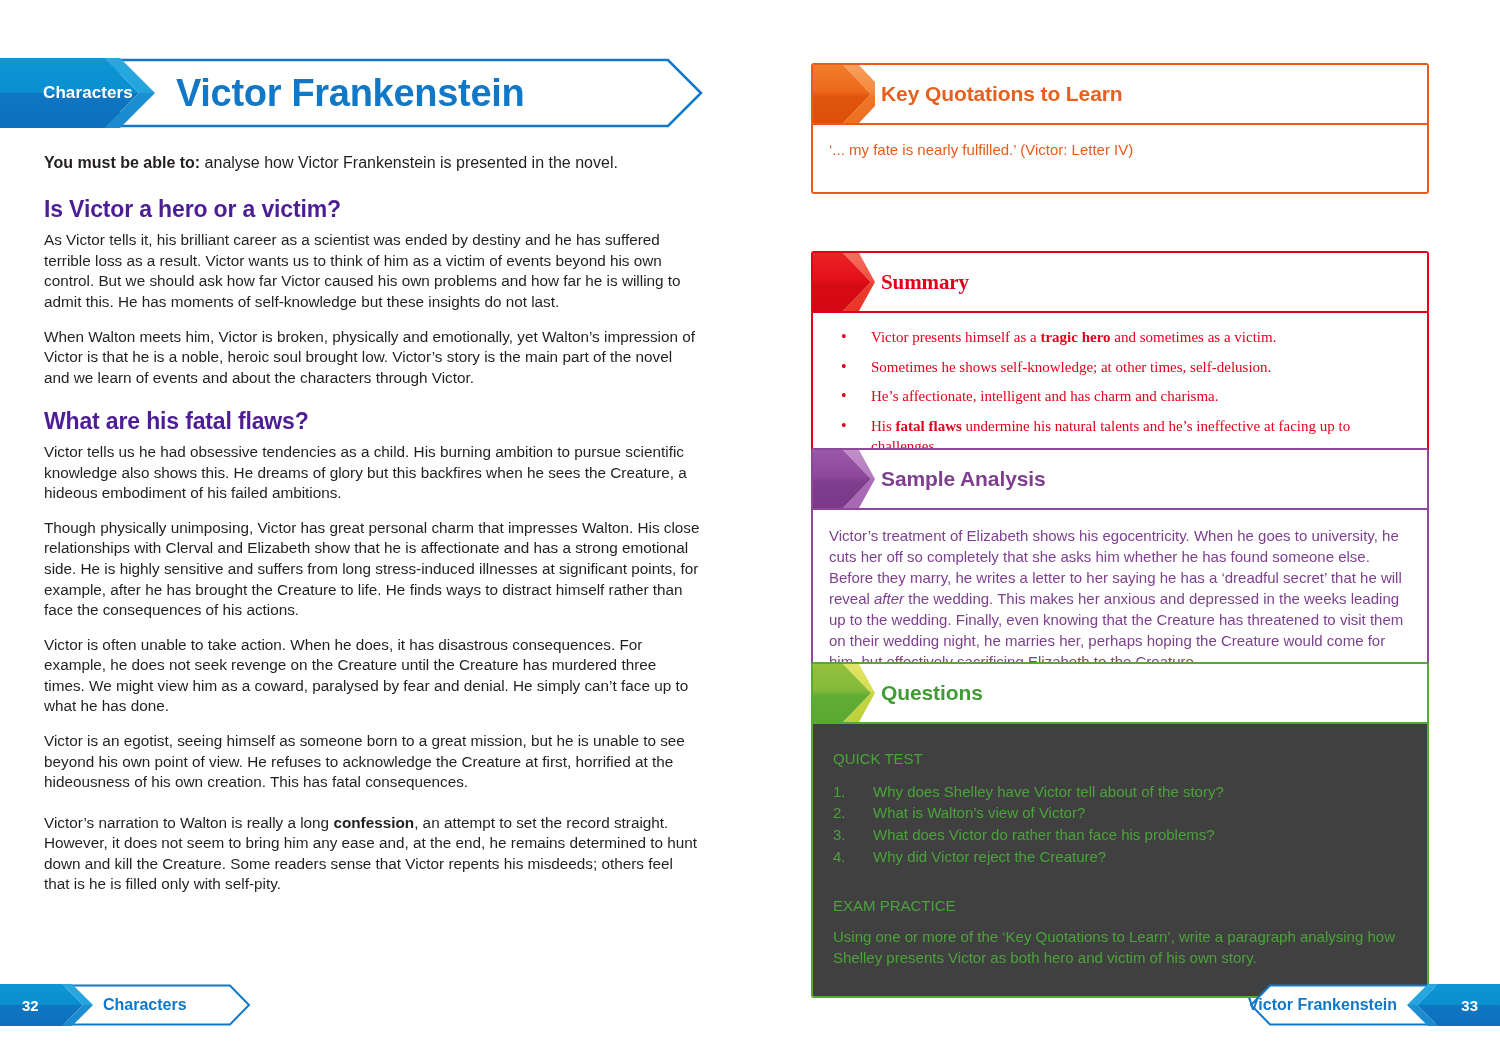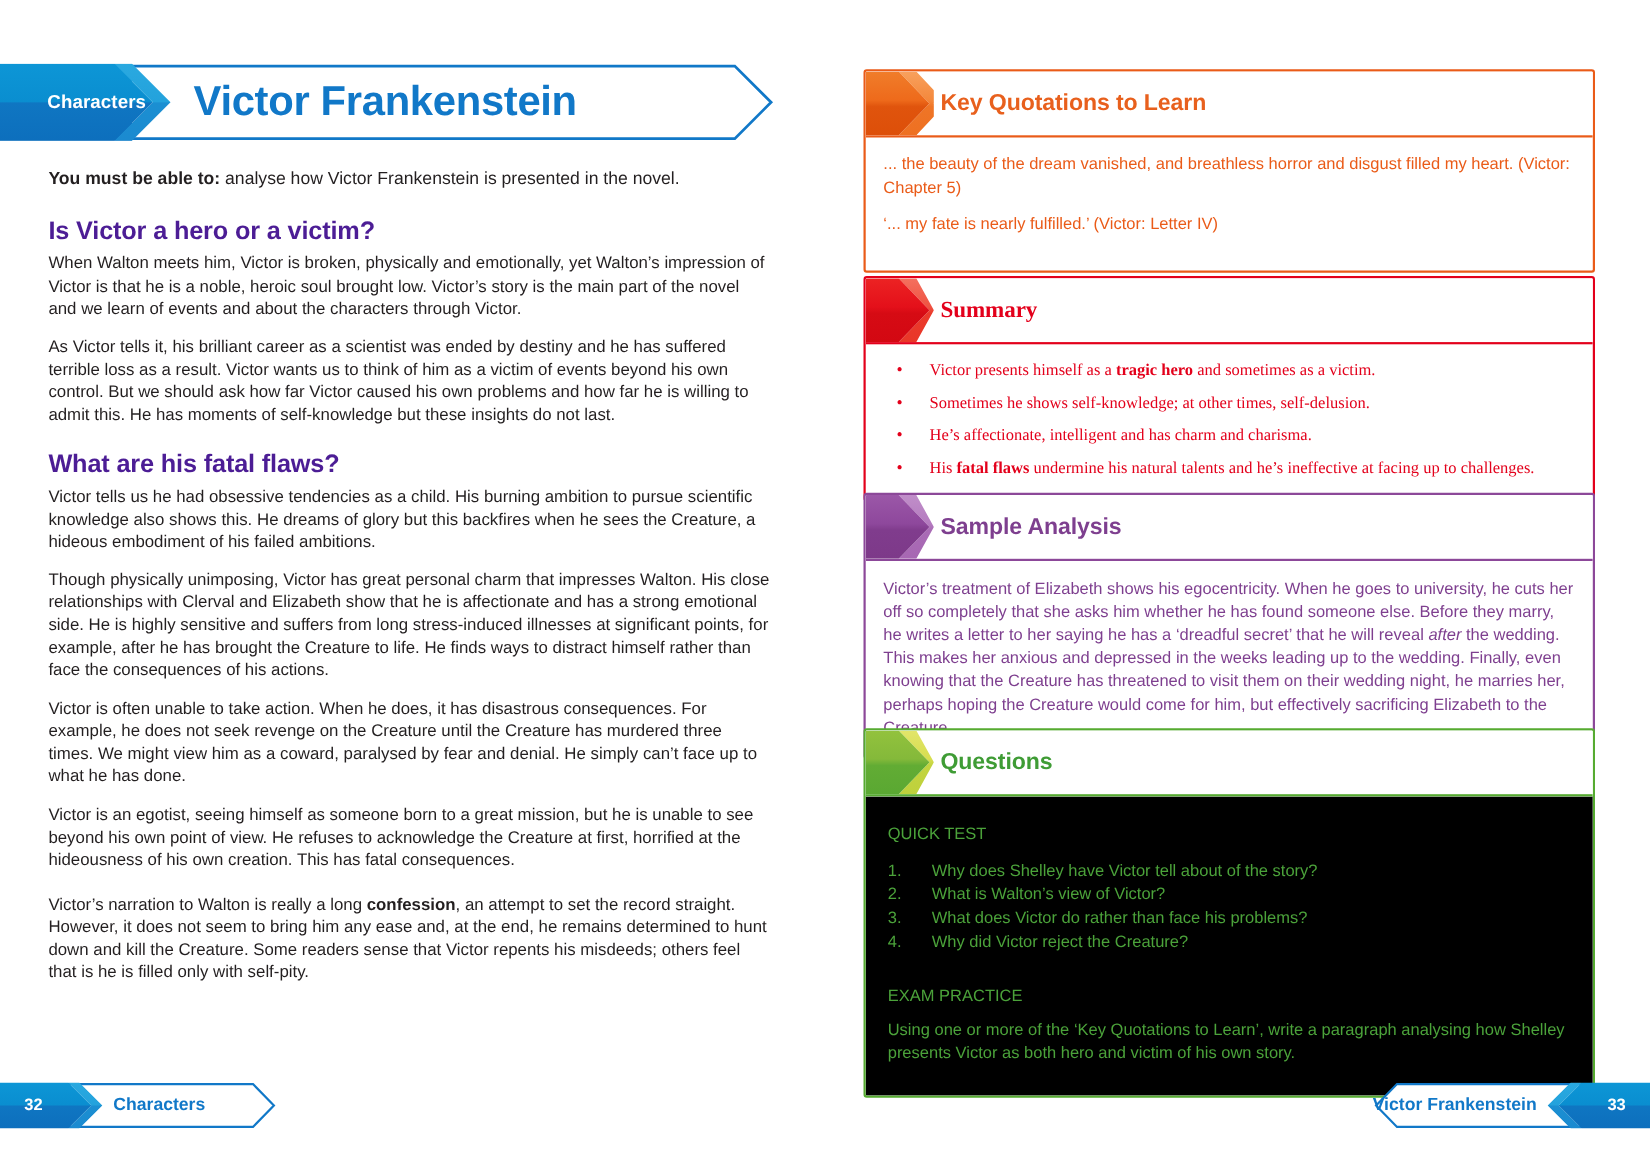--- a/index.html
+++ b/index.html
@@ -82,22 +82,22 @@
     line-height: 1.345;
     color: #231f20;
     margin: 0 0 14px 0;
   }
   p.para:last-child { margin-bottom: 0; }
   p.para b { font-weight: bold; }
 
   
   .panel {
     position: absolute;
-    left: 35px;
-    width: 665px;
+    left: 61px;
+    width: 618px;
     box-sizing: border-box;
     border-width: 2px;
     border-style: solid;
     border-radius: 3px;
     background: #ffffff;
     overflow: hidden;
   }
   .panel-head {
     position: relative;
     height: 58px;
@@ -166,21 +166,21 @@
   #panel-analysis .panel-title { color: #7e3f8f; }
   #panel-analysis .panel-body { color: #7e3f8f; padding: 15px 16px 16px 16px; }
   #panel-analysis .panel-body p { line-height: 1.40; }
 
   
   #panel-questions { top: 662px; border-color: #56ab31; }
   #panel-questions .panel-head { border-bottom-color: #56ab31; }
   #panel-questions .panel-title { color: #3f9c35; }
   #panel-questions .panel-body {
     color: #4ba23a;
-    background: #000000;
+    background: #404040;
     padding: 25px 20px 28px 20px;
     min-height: 210px;
   }
   .q-label {
     font-size: 15px;
     margin: 0 0 4px 0;
     line-height: 1.3;
   }
   ol.qlist { list-style: none; margin: 0 0 0 0; padding: 0; }
   ol.qlist li {
@@ -266,22 +266,22 @@
     </div>
 
     <div class="left-body">
 
       <p class="intro-line">
         <b>You must be able to:</b><span> analyse how Victor Frankenstein is presented in the novel.</span>
       </p>
 
       <div class="section-block">
         <h2 class="section-head">Is Victor a hero or a victim?</h2>
+        <p class="para">As Victor tells it, his brilliant career as a scientist was ended by destiny and he has suffered terrible loss as a result. Victor wants us to think of him as a victim of events beyond his own control. But we should ask how far Victor caused his own problems and how far he is willing to admit this. He has moments of self-knowledge but these insights do not last.</p>
         <p class="para">When Walton meets him, Victor is broken, physically and emotionally, yet Walton’s impression of Victor is that he is a noble, heroic soul brought low. Victor’s story is the main part of the novel and we learn of events and about the characters through Victor.</p>
-        <p class="para">As Victor tells it, his brilliant career as a scientist was ended by destiny and he has suffered terrible loss as a result. Victor wants us to think of him as a victim of events beyond his own control. But we should ask how far Victor caused his own problems and how far he is willing to admit this. He has moments of self-knowledge but these insights do not last.</p>
       </div>
 
       <div class="section-block">
         <h2 class="section-head">What are his fatal flaws?</h2>
         <p class="para">Victor tells us he had obsessive tendencies as a child. His burning ambition to pursue scientific knowledge also shows this. He dreams of glory but this backfires when he sees the Creature, a hideous embodiment of his failed ambitions.</p>
         <p class="para">Though physically unimposing, Victor has great personal charm that impresses Walton. His close relationships with Clerval and Elizabeth show that he is affectionate and has a strong emotional side. He is highly sensitive and suffers from long stress-induced illnesses at significant points, for example, after he has brought the Creature to life. He finds ways to distract himself rather than face the consequences of his actions.</p>
         <p class="para">Victor is often unable to take action. When he does, it has disastrous consequences. For example, he does not seek revenge on the Creature until the Creature has murdered three times. We might view him as a coward, paralysed by fear and denial. He simply can’t face up to what he has done.</p>
         <p class="para">Victor is an egotist, seeing himself as someone born to a great mission, but he is unable to see beyond his own point of view. He refuses to acknowledge the Creature at first, horrified at the hideousness of his own creation. This has fatal consequences.</p>
       </div>
 
@@ -338,21 +338,20 @@
                 <stop offset="100%" stop-color="#ee7022"></stop>
             </linearGradient>
           </defs>
           <path d="M34,0 L62,29 L34,58 L46,58 L62,41 L62,17 L46,0 Z" fill="url(#orgLight)"></path>
           <path d="M30,0 L58,29 L30,58 L46,58 L62,29 L46,0 Z" fill="url(#orgLight)"></path>
           <path d="M0,0 L30,0 L58,29 L30,58 L0,58 Z" fill="url(#orgDark)"></path>
         </svg>
         <span class="panel-title">Key Quotations to Learn</span>
       </div>
       <div class="panel-body">
-        <p>... the beauty of the dream vanished, and breathless horror and disgust filled my heart. (Victor: Chapter 5)</p>
         <p>‘... my fate is nearly fulfilled.’ (Victor: Letter IV)</p>
       </div>
     </div>
 
     <div class="panel" id="panel-summary">
       <div class="panel-head">
         <svg class="panel-chevron" viewBox="0 0 62 58" preserveAspectRatio="none">
           <defs>
             <linearGradient id="redDark" x1="0" y1="0" x2="0" y2="1">
               <stop offset="0%" stop-color="#ec2323"></stop>

